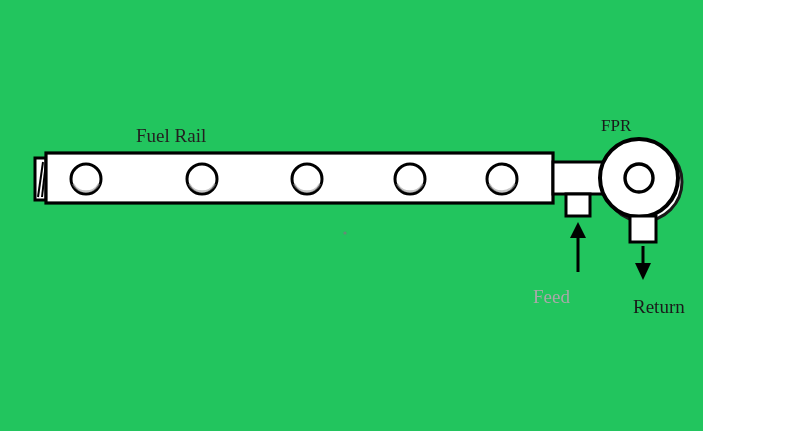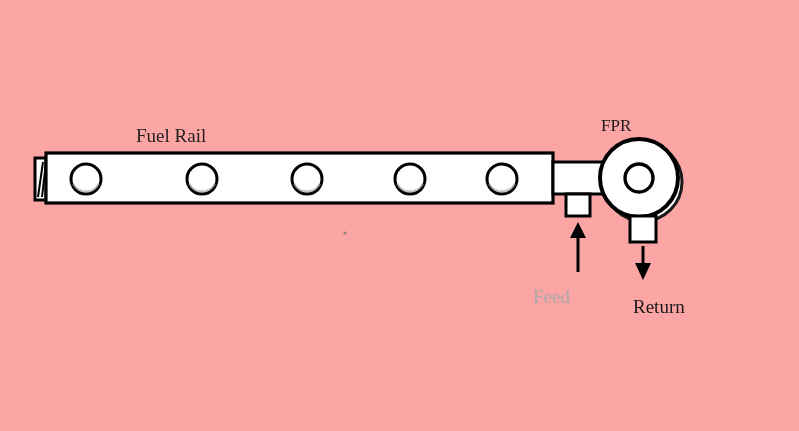--- a/index.html
+++ b/index.html
@@ -5,23 +5,23 @@
   html, body {
     margin: 0;
     padding: 0;
     background: #ffffff;
   }
   body {
     font-family: "Liberation Serif", "DejaVu Serif", serif;
   }
   #diagram-root {
     position: relative;
-    width: 799px;
+    width: 703px;
     height: 431px;
-    background: #fca5a5;
+    background: #22c55e;
     overflow: hidden;
   }
   #diagram-svg {
     position: absolute;
     top: 0;
     left: 0;
     width: 799px;
     height: 431px;
     display: block;
   }

